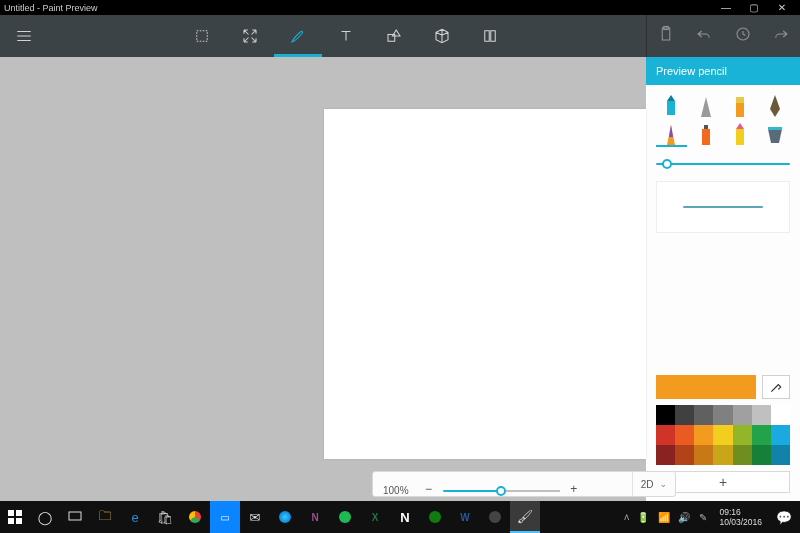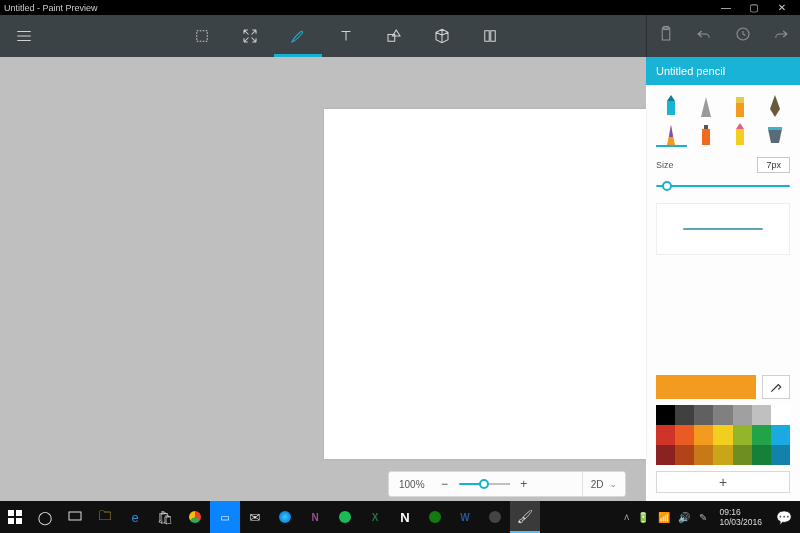--- a/index.html
+++ b/index.html
@@ -43,21 +43,21 @@
   .preview .stroke { width:80px; height:2px; background:#5fa3b7; border-radius:2px; }
   .color-area { margin-top:auto; padding:0 10px 8px; }
   .cur-color-row { display:flex; gap:6px; margin-bottom:6px; }
   .cur-color { flex:1; height:24px; }
   .eyedrop { width:28px; height:24px; border:1px solid #d0d0d0; background:#fff; display:flex; align-items:center; justify-content:center; }
   .palette { display:grid; grid-template-columns:repeat(7,1fr); }
   .sw { height:20px; }
   .add-row { margin-top:6px; height:22px; border:1px solid #d8d8d8; display:flex; align-items:center; justify-content:center; font-size:14px; color:#555; background:#fff;}
 
   
-  .zoombar { position:absolute; left:388px; top:471px; width:238px; height:26px; background:#fcfcfc; border:1px solid #d8d8d8; border-radius:3px; display:flex; align-items:center; font-size:10px; color:#555; }
+  .zoombar { position:absolute; left:372px; top:471px; width:304px; height:26px; background:#fcfcfc; border:1px solid #d8d8d8; border-radius:3px; display:flex; align-items:flex-end; font-size:10px; color:#555; }
   .zoombar .pct { padding:0 10px; }
   .zoombar .zbtn { width:20px; text-align:center; font-size:12px; }
   .zoombar .zslider { flex:1; height:10px; position:relative; margin:0 4px;}
   .zoombar .ztrack { position:absolute; top:4px; left:0; right:0; height:2px; background:#19b1d2; border-radius:1px;}
   .zoombar .ztrack.gray { background:#c0c0c0; left:50%; }
   .zoombar .zthumb { position:absolute; top:0; left:calc(50% - 5px); width:10px; height:10px; border:2px solid #19b1d2; background:#fff; border-radius:50%;}
   .zoombar .mode { padding:4px 8px; border-left:1px solid #e0e0e0; height:100%; display:flex; align-items:center; gap:6px;margin-left:48px;}
   .zoombar .chev { font-size:9px; color:#888;}
 
   
@@ -142,21 +142,21 @@
         </svg></div>
   </div>
 </div>
 
 <div class="main">
   <div class="canvas-area">
     <div class="canvas"></div>
   </div>
 
   <div class="panel">
-    <div class="panel-header">Untitled pencil</div>
+    <div class="panel-header">Preview pencil</div>
 
     <div class="tool-grid">
       <div class="toolcell">
           <svg width="14" height="22">
             <rect x="3" y="6" width="8" height="14" fill="#18b3d6"></rect>
             <polygon points="3,6 11,6 7,0" fill="#0e7f96"></polygon>
           </svg>
         </div>
       <div class="toolcell">
           <svg width="14" height="22">
@@ -193,24 +193,20 @@
           </svg>
         </div>
       <div class="toolcell">
           <svg width="16" height="22">
             <polygon points="1,6 15,6 12,20 4,20" fill="#5a6a78"></polygon>
             <rect x="1" y="4" width="14" height="3" fill="#35b6c9"></rect>
           </svg>
         </div>
     </div>
 
-    <div class="size-row">
-      <span class="lab">Size</span>
-      <span class="size-box">7px</span>
-    </div>
     <div class="slider">
       <div class="track"></div>
       <div class="thumb" style="left:6px"></div>
     </div>
 
     <div class="preview">
       <div class="stroke"></div>
     </div>
 
     <div class="color-area">

